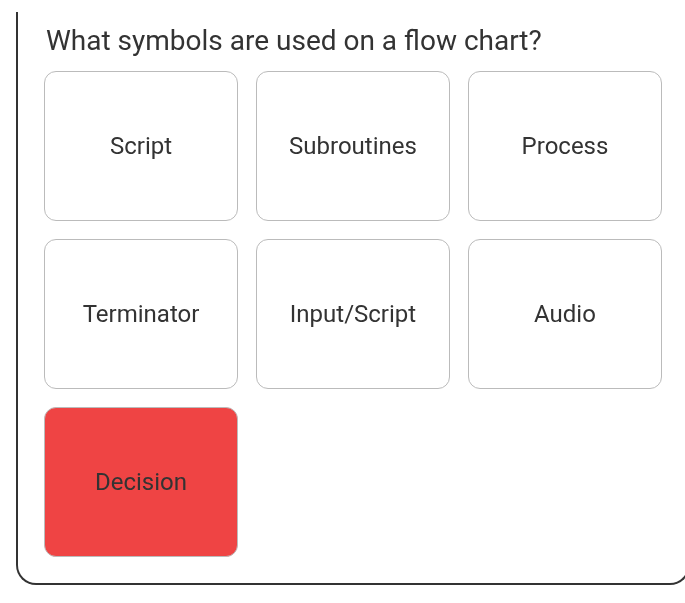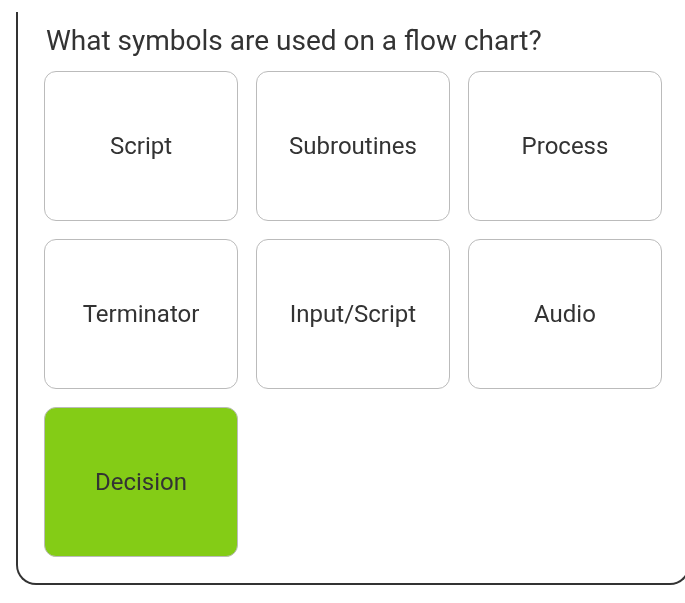--- a/index.html
+++ b/index.html
@@ -45,21 +45,21 @@
       justify-content: center;
       font-size: 24px;
       color: #333;
       background: #fff;
       cursor: pointer;
       text-align: center;
       padding: 24px;
       font-weight: 400;
     }
     .option-card.selected {
-      background: #84cc16;
+      background: #ef4444;
     }
   </style>
 </head>
 <body>
 
 <div class="quiz-container">
   <div class="question">What symbols are used on a flow chart?</div>
   <div class="options-grid">
     <div class="option-card">
       <span>Script</span>

